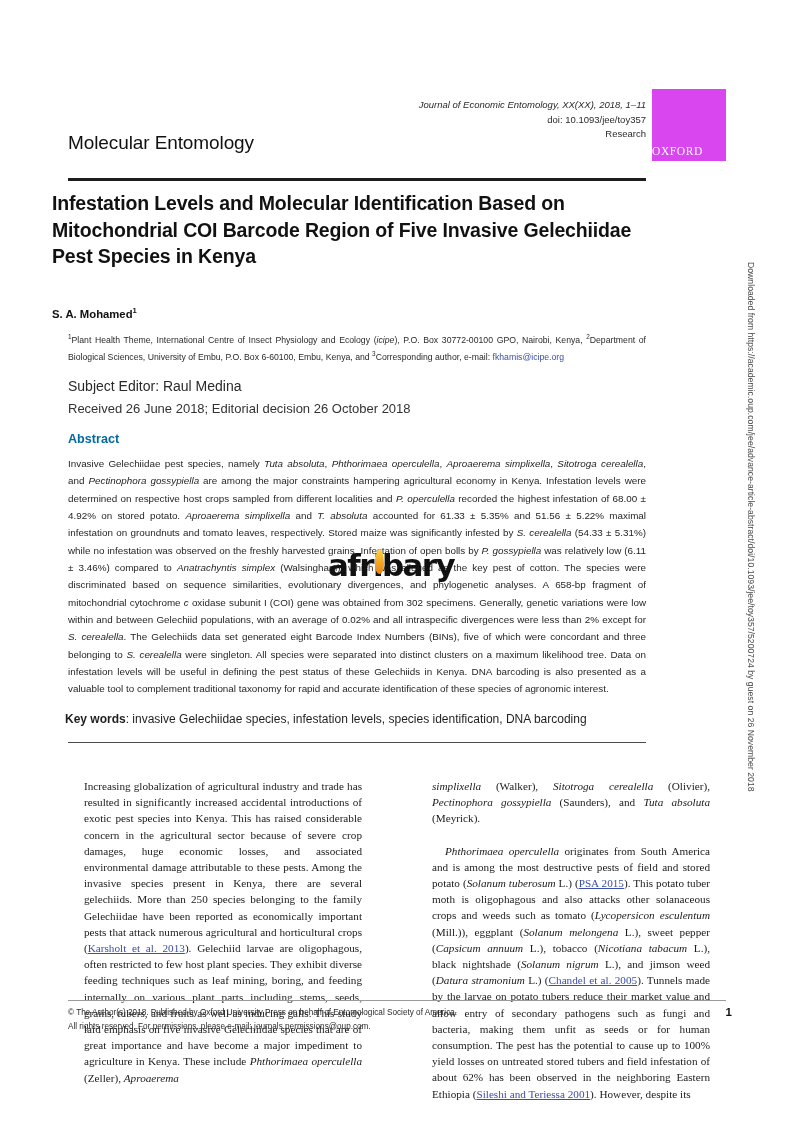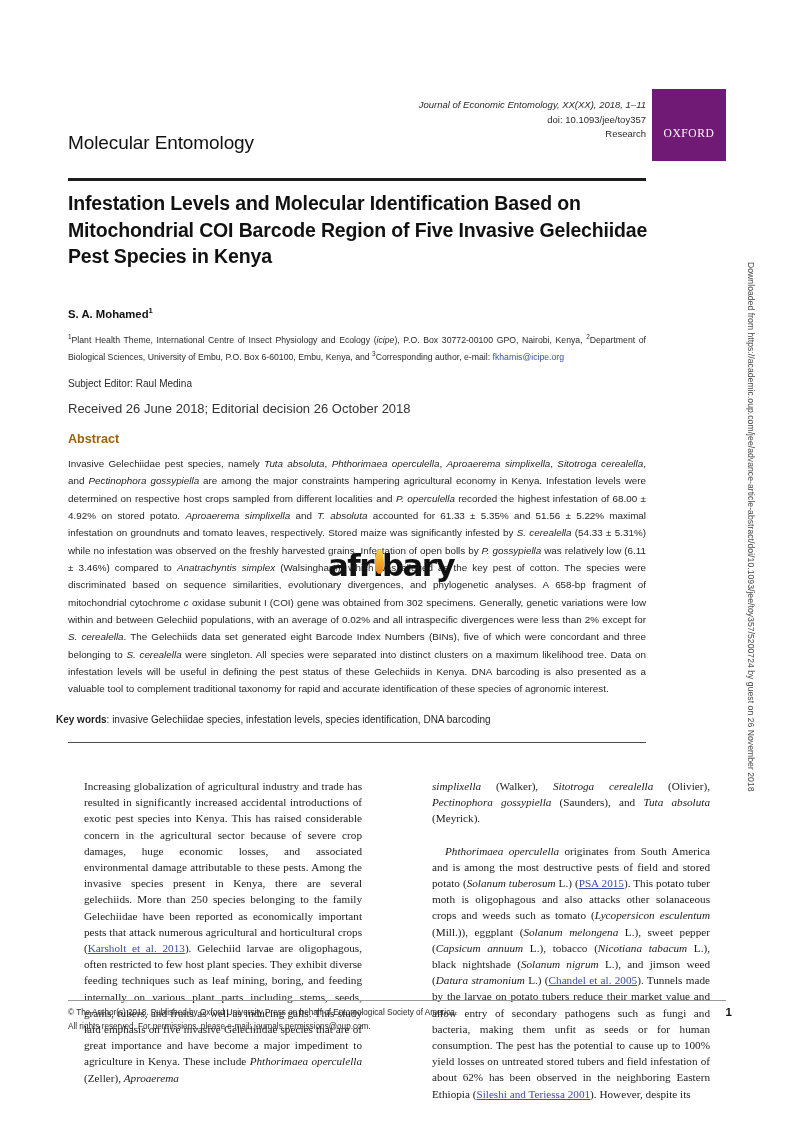--- a/index.html
+++ b/index.html
@@ -57,36 +57,36 @@
     width: 578px;
     height: 3px;
     background: #1d1d1d;
   }
   #oxford-logo {
     position: absolute;
     left: 652px;
     top: 89px;
     width: 74px;
     height: 72px;
-    background: #701a75;
+    background: #d946ef;
     display: flex;
     align-items: flex-end;
-    justify-content: center;
-    padding-bottom: 22px;
+    justify-content: flex-start;
+    padding-bottom: 4px;
     box-sizing: border-box;
   }
   #oxford-logo span {
     font-family: "Liberation Serif", serif;
     font-size: 11.5px;
     letter-spacing: 0.6px;
     color: #ffffff;
   }
 
   
-  #title-block { position: absolute; left: 68px; top: 190px; width: 585px; }
+  #title-block { position: absolute; left: 52px; top: 190px; width: 585px; }
   #paper-title {
     font-size: 19.5px;
     font-weight: bold;
     line-height: 26.5px;
     color: #111;
     letter-spacing: -0.15px;
     margin: 0;
   }
   #authors {
     margin-top: 15px;
@@ -108,57 +108,57 @@
     color: #2a2a2a;
     text-align: justify;
   }
   #affiliations sup { font-size: 6.4px; vertical-align: super; }
   #affiliations .ital { font-style: italic; }
   .email-link { color: #3b4ea8; text-decoration: none; }
   #subject-editor {
     position: absolute;
     left: 68px;
     top: 378px;
-    font-size: 10px;
+    font-size: 14px;
     color: #2a2a2a;
   }
   #received-line {
     position: absolute;
     left: 68px;
     top: 401px;
     font-size: 13px;
     color: #333;
   }
 
   
   #abstract-heading {
     position: absolute;
     left: 68px;
     top: 432px;
     font-size: 12.6px;
     font-weight: bold;
-    color: #a16207;
+    color: #0369a1;
   }
   #abstract-body {
     position: absolute;
     left: 68px;
     top: 455px;
     width: 578px;
     font-size: 9.85px;
     line-height: 17.35px;
     text-align: justify;
     color: #1f1f1f;
   }
   #abstract-body i { font-style: italic; }
   #keywords {
     position: absolute;
-    left: 56px;
+    left: 65px;
     top: 712px;
     width: 578px;
-    font-size: 10px;
+    font-size: 12px;
     line-height: 15px;
     color: #1f1f1f;
   }
   #keywords b { font-weight: bold; }
   #abstract-rule {
     position: absolute;
     left: 68px;
     top: 742px;
     width: 578px;
     height: 1px;

